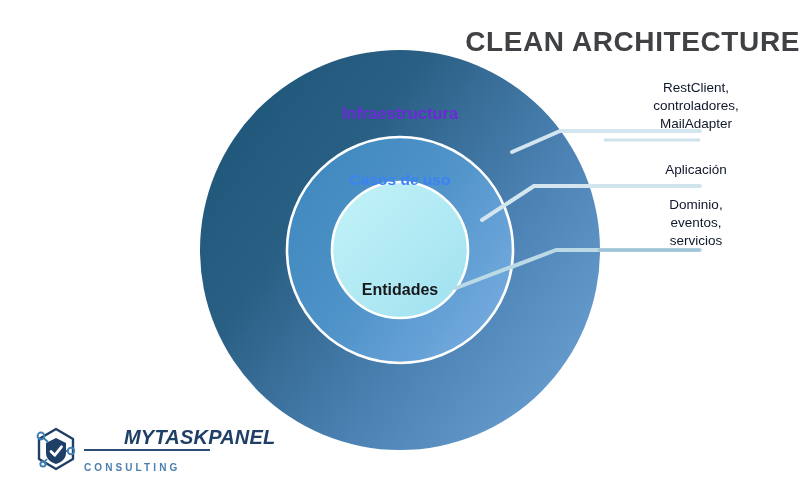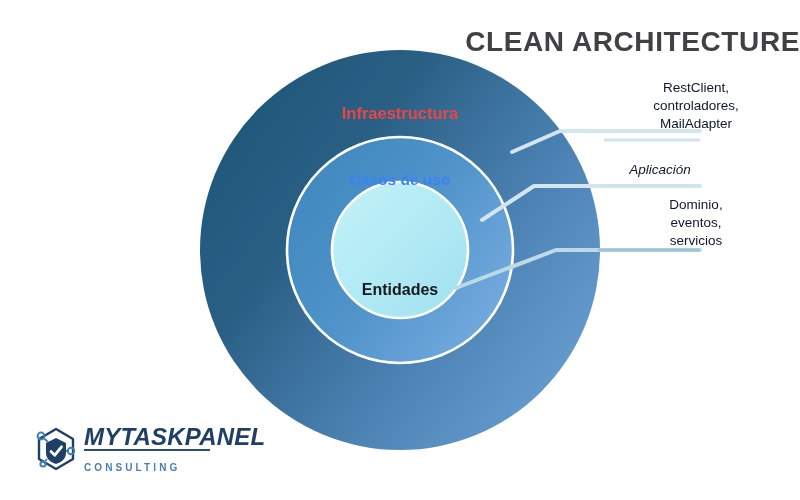--- a/index.html
+++ b/index.html
@@ -50,21 +50,21 @@
     text-align: center;
     font-weight: bold;
     font-family: "Liberation Sans", sans-serif;
     white-space: nowrap;
   }
   .ring-label-infra {
     left: 250px;
     top: 104px;
     width: 300px;
     font-size: 16.5px;
-    color: #ef4444;
+    color: #6d28d9;
   }
   .ring-label-casos {
     left: 280px;
     top: 171px;
     width: 240px;
     font-size: 15.5px;
     color: #3b82f6;
   }
   .ring-label-entidades {
     left: 320px;
@@ -79,21 +79,21 @@
     position: absolute;
     text-align: center;
     font-size: 13.5px;
     line-height: 18px;
     color: #0f172a;
     font-family: "Liberation Sans", sans-serif;
   }
   .annotation .ann-line { display: block; }
 
   .ann-infra { left: 596px; top: 79px; width: 200px; }
-  .ann-app   { left: 560px; top: 161px; width: 200px; font-style: italic; }
+  .ann-app   { left: 596px; top: 161px; width: 200px; }
   .ann-dom   { left: 596px; top: 196px; width: 200px; text-align: center; }
 
   
   #logo {
     position: absolute;
     left: 30px;
     top: 420px;
     width: 180px;
     height: 62px;
   }
@@ -105,26 +105,27 @@
     height: 52px;
   }
   .logo-text-wrap {
     position: absolute;
     left: 54px;
     top: 6px;
     width: 126px;
   }
   .logo-main {
     font-family: "Liberation Sans", sans-serif;
-    font-size: 24px;
+    font-size: 20px;
     font-weight: bold;
     font-style: italic;
     letter-spacing: 0.2px;
     color: #1f3f66;
     line-height: 22px;
+    margin-left: 40px;
   }
   .logo-rule {
     width: 126px;
     height: 2px;
     background: #2b4d78;
     margin-top: 1px;
   }
   .logo-sub {
     font-family: "Liberation Sans", sans-serif;
     font-size: 10px;

